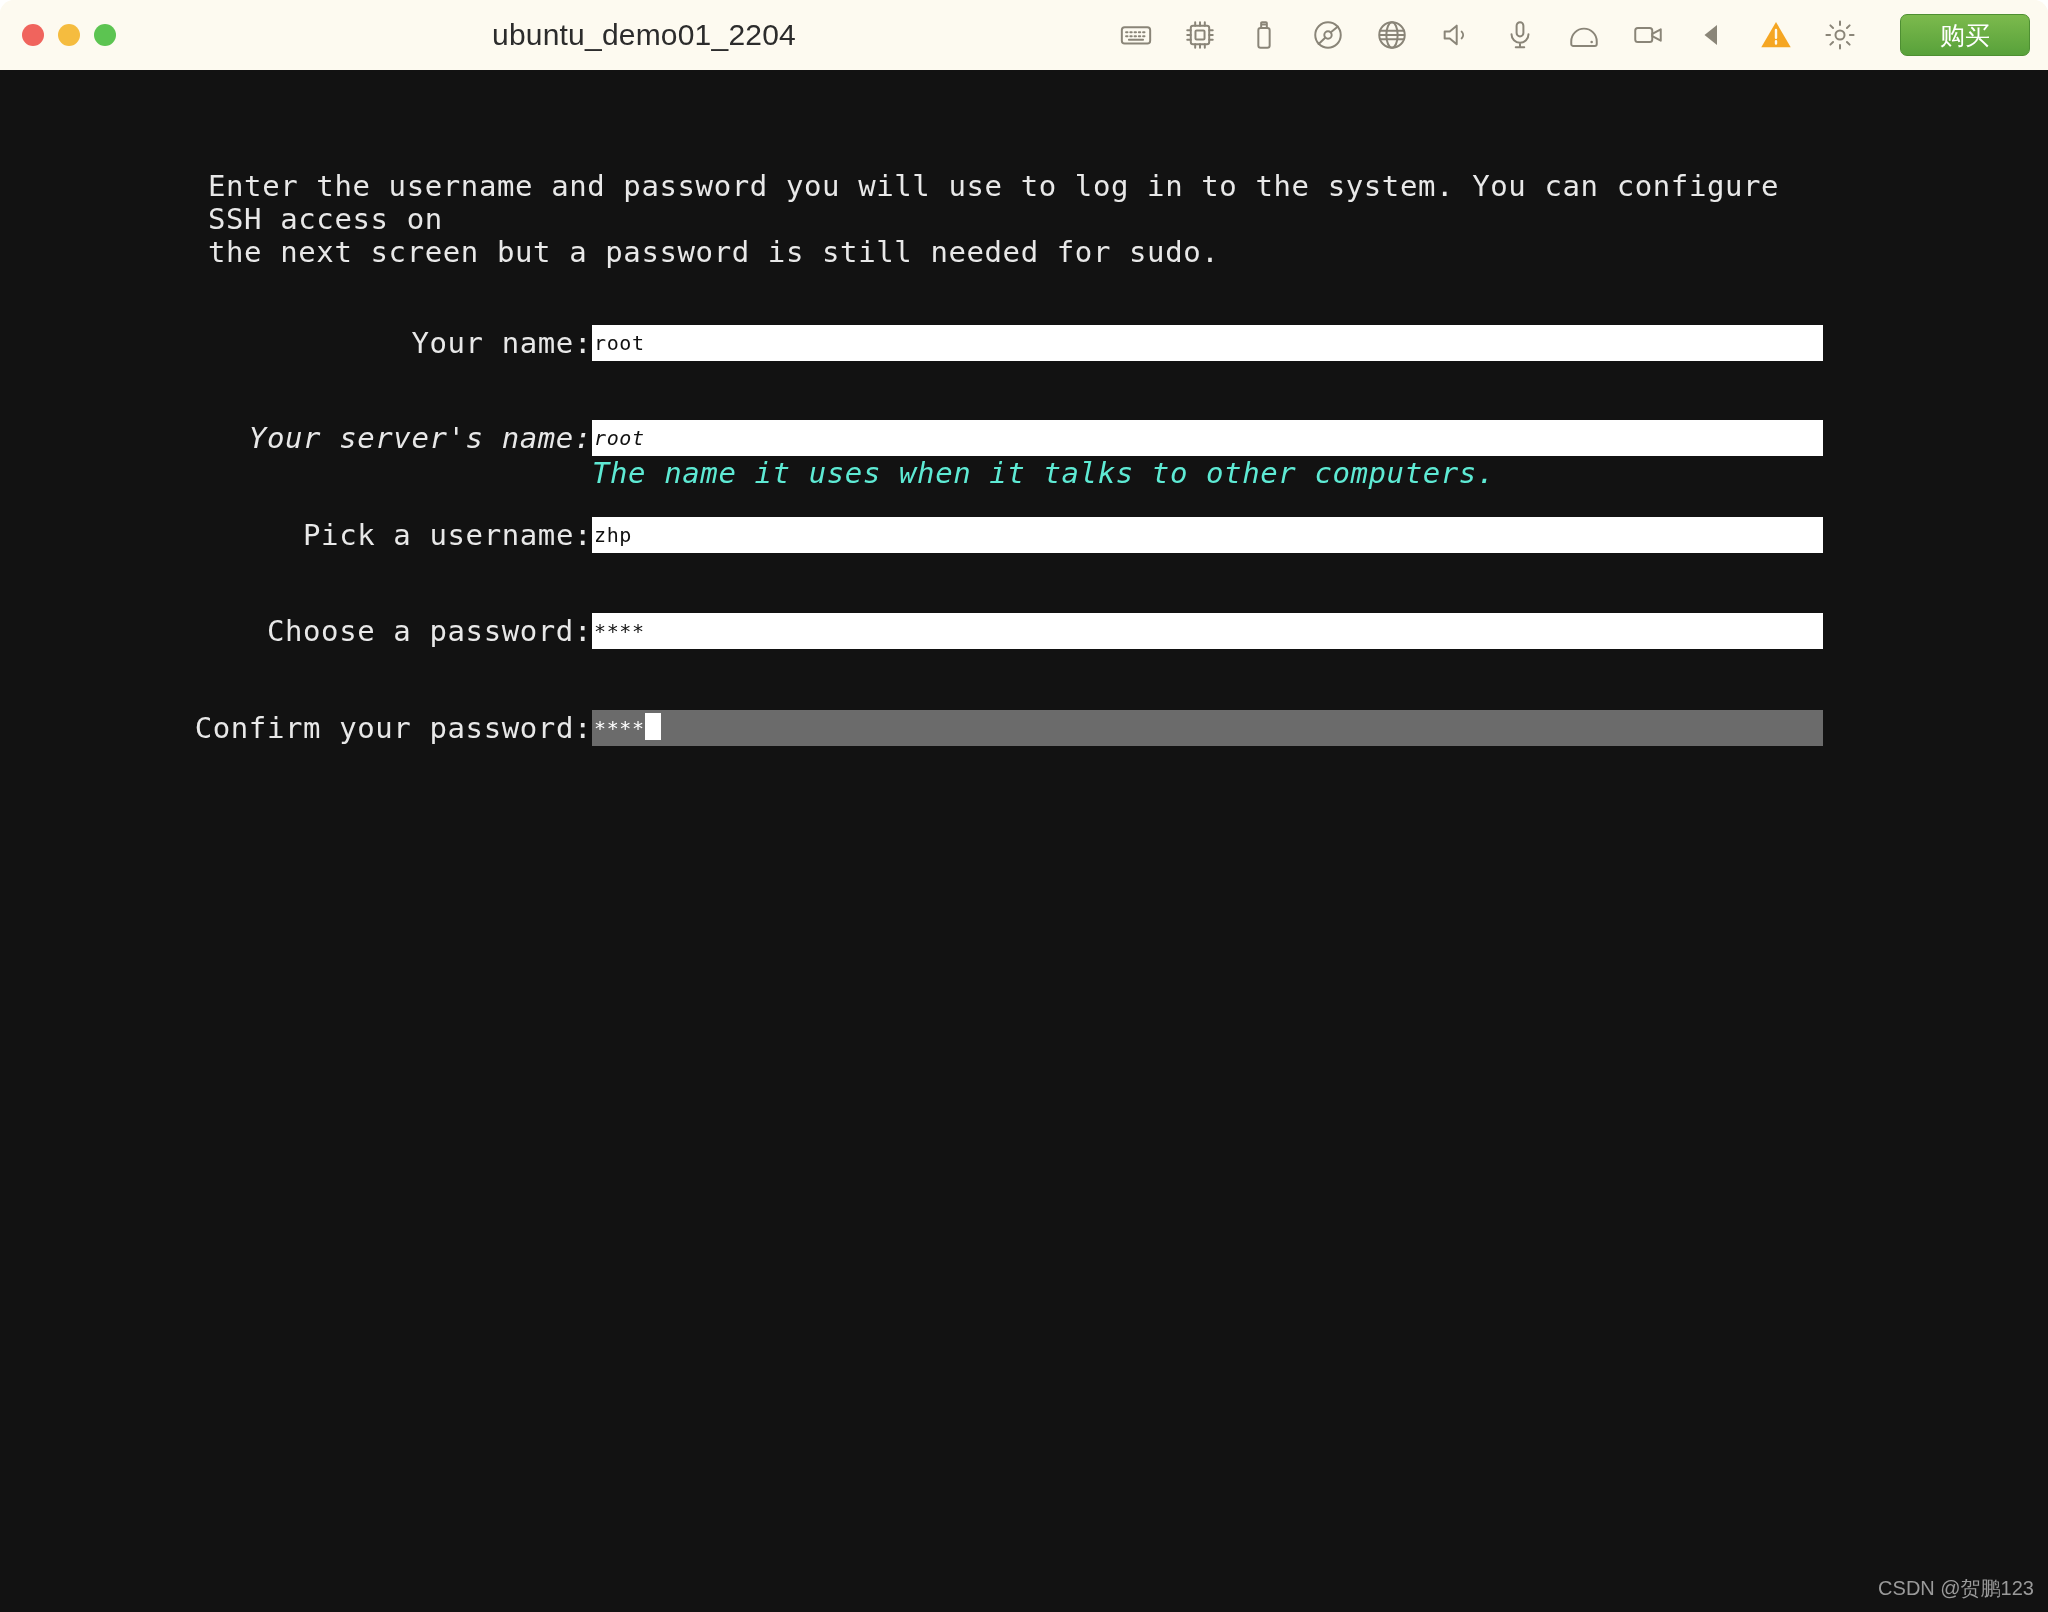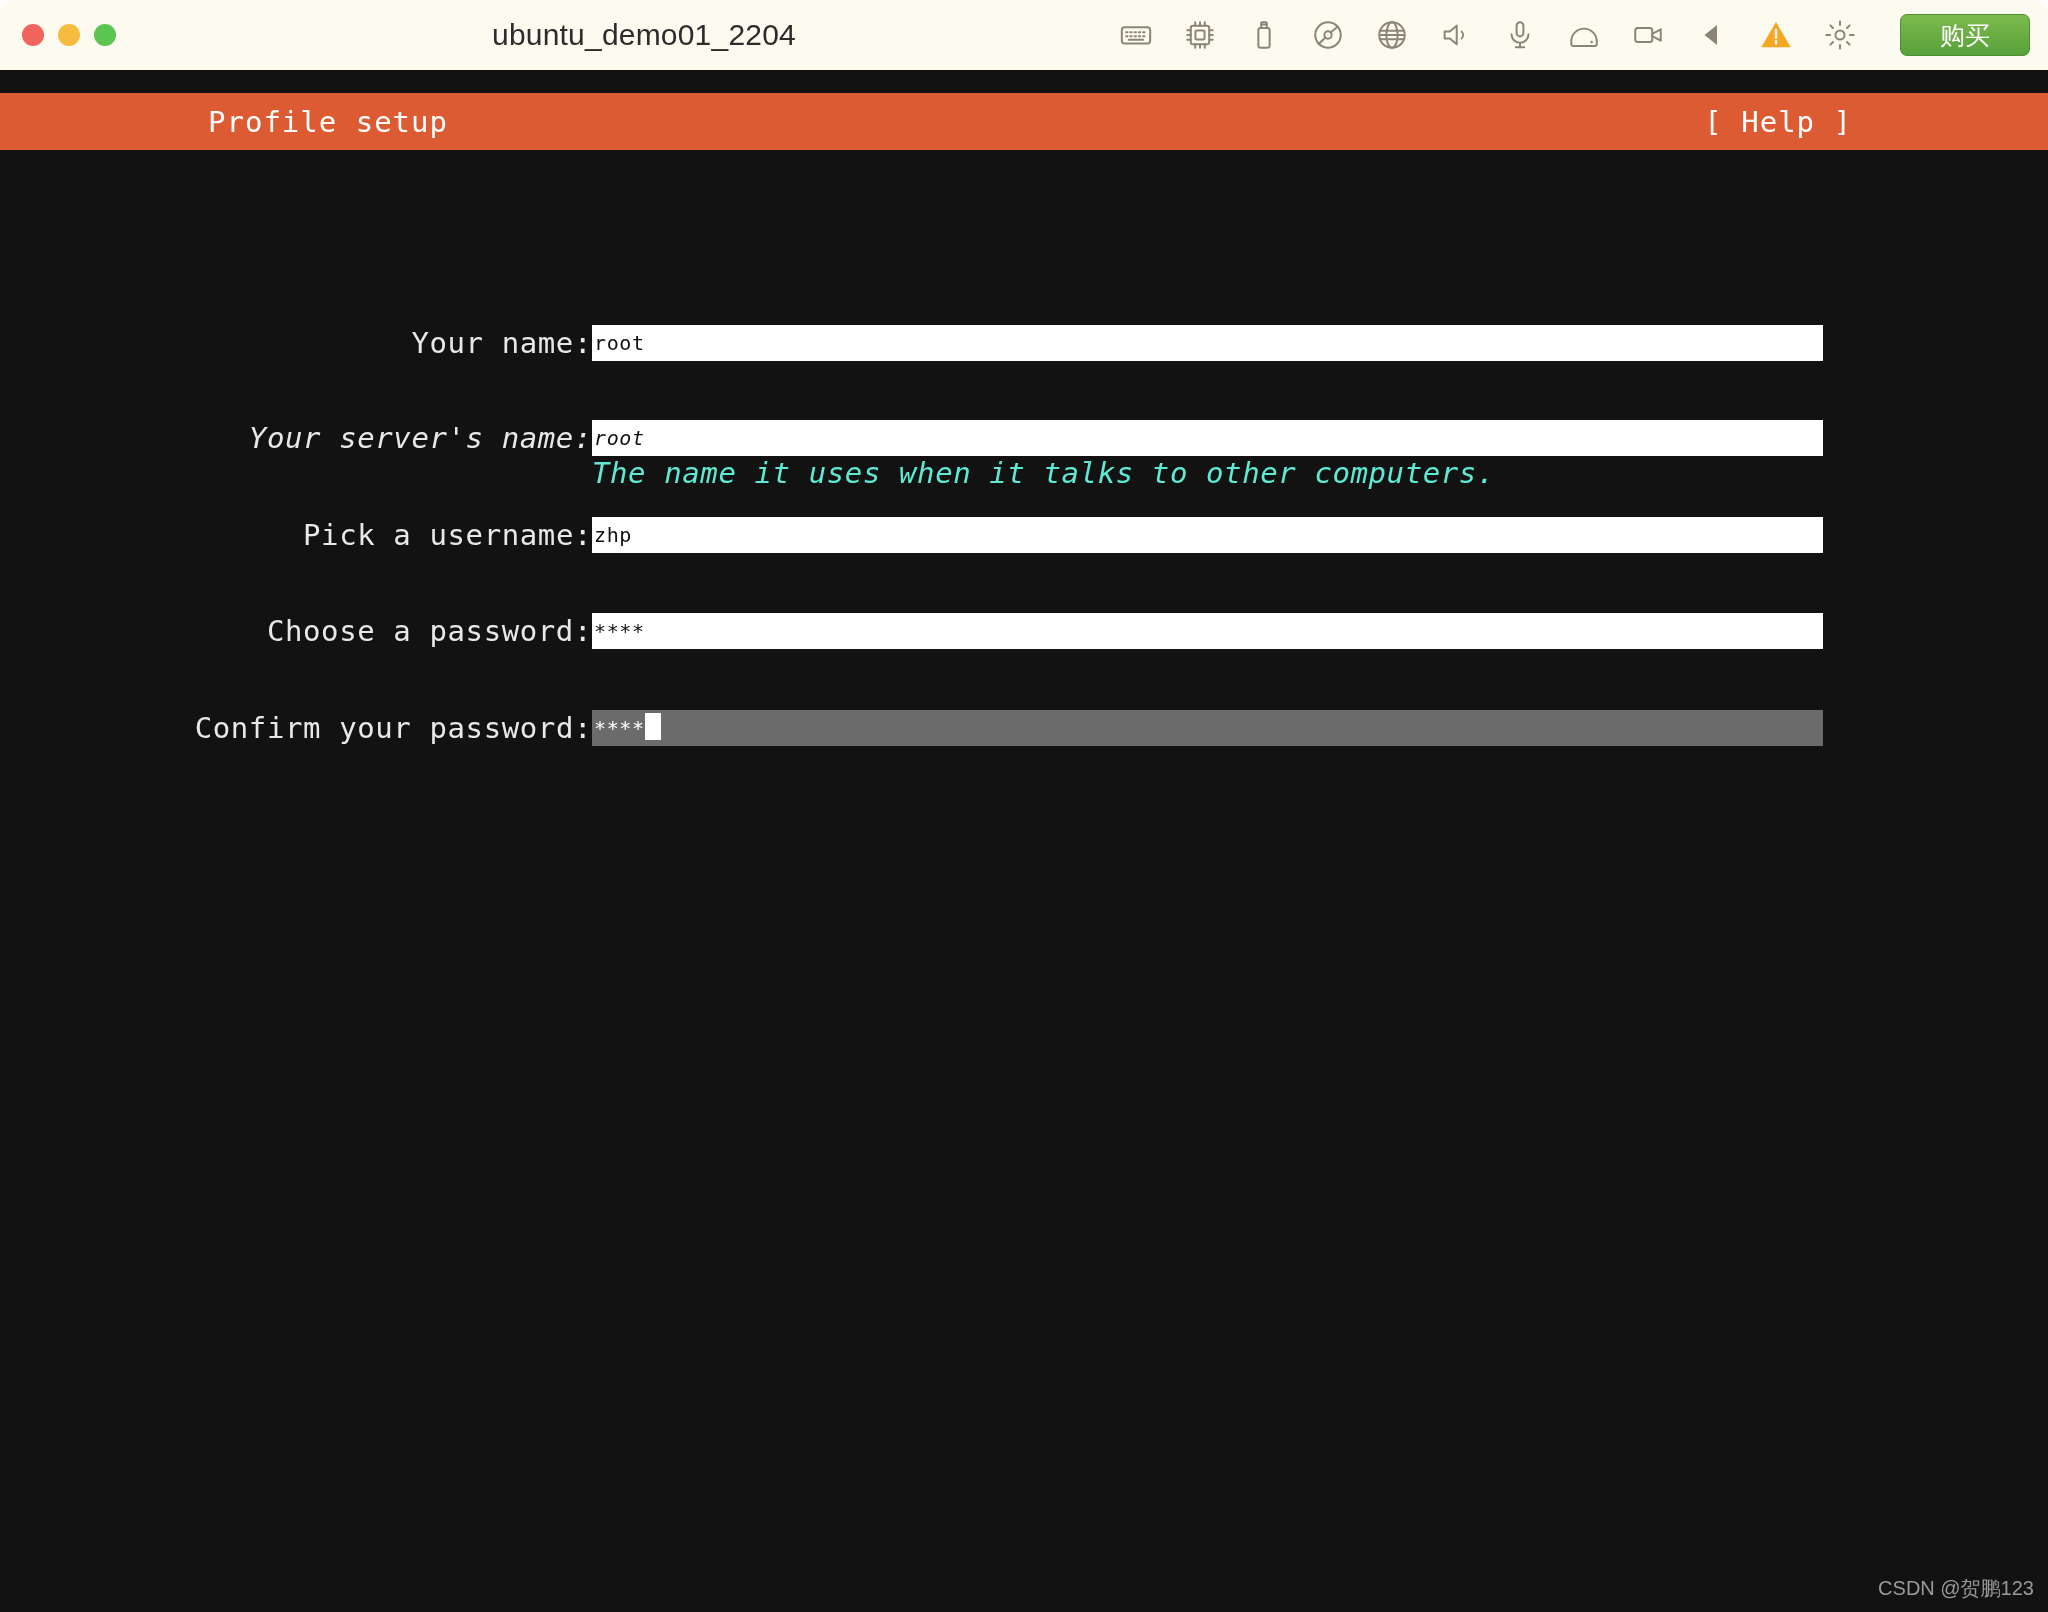--- a/index.html
+++ b/index.html
@@ -336,25 +336,23 @@
           <path d="M12 2.4v2.6M12 19v2.6M21.6 12H19M5 12H2.4M18.8 5.2l-1.9 1.9M7.1 16.9l-1.9 1.9M18.8 18.8l-1.9-1.9M7.1 7.1 5.2 5.2" stroke-linecap="round"></path>
         </svg>
       </span>
 
       <div id="buy-button">购买</div>
     </div>
   </div>
 
   <div id="terminal">
 
-    <div id="header-bar">
-      <span id="header-title">Profile setup</span>
-      <span id="header-help">[ Help ]</span>
-    </div>
-
+
+    <div id="description">Enter the username and password you will use to log in to the system. You can configure SSH access on
+the next screen but a password is still needed for sudo.</div>
 
     <div class="form-row" id="row-name">
       <span class="field-label">Your name:</span>
       <span class="field-input">root</span>
     </div>
 
     <div class="form-row" id="row-server">
       <span class="field-label">Your server's name:</span>
       <span class="field-input">root</span>
       <span class="field-hint">The name it uses when it talks to other computers.</span>

